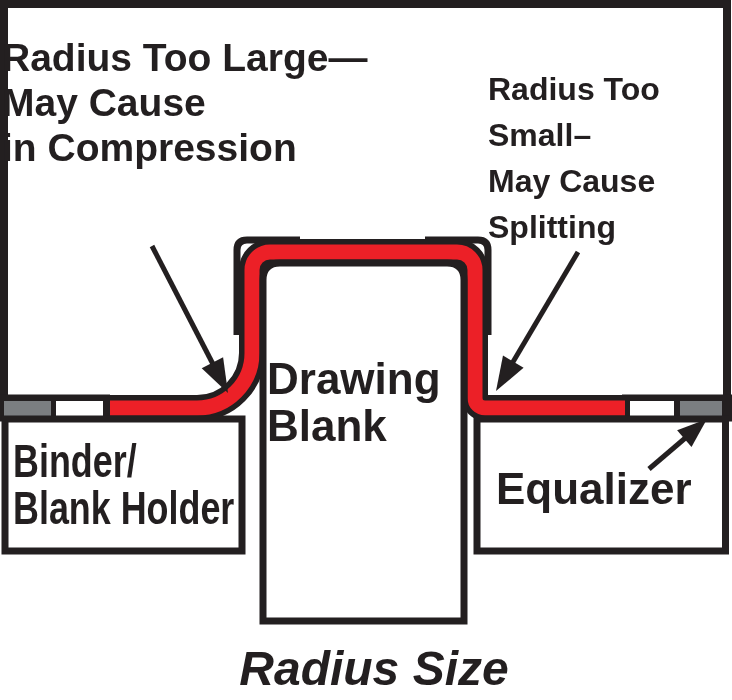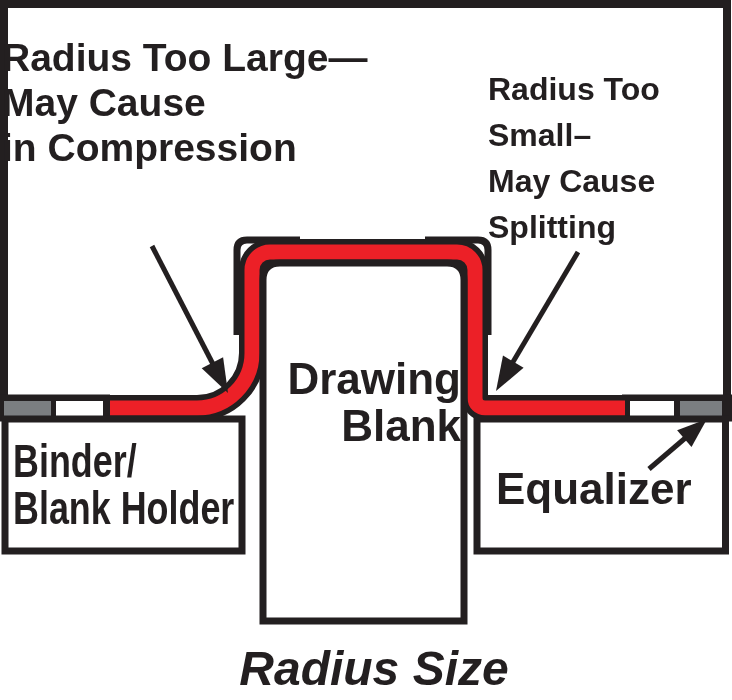--- a/index.html
+++ b/index.html
@@ -4,21 +4,21 @@
 <style>
   html,body{margin:0;padding:0;background:#ffffff;}
   #stage{
     position:relative;width:732px;height:700px;background:#ffffff;overflow:hidden;
     font-family:"Liberation Sans","DejaVu Sans",sans-serif;color:#231F20;
   }
   #diagram-svg{position:absolute;left:0;top:0;}
   .txt{position:absolute;font-weight:bold;white-space:nowrap;}
   .ann-left{left:2px;top:35px;font-size:39px;line-height:45px;}
   .ann-right{left:488px;top:66px;font-size:32px;line-height:46px;}
-  .punch-label{left:267px;top:355px;width:194px;text-align:right;font-size:44px;line-height:47px;}
+  .punch-label{left:267px;top:355px;width:194px;text-align:left;font-size:44px;line-height:47px;}
   .binder-label{left:13px;top:438px;font-size:46px;line-height:47px;transform:scaleX(0.78);transform-origin:left top;}
   .equalizer-label{left:496px;top:465px;width:230px;text-align:left;font-size:44px;line-height:47px;}
   .caption{left:174px;top:643px;width:400px;text-align:center;font-size:48px;line-height:52px;font-style:italic;}
 </style>
 </head>
 <body>
 
 <div id="stage">
 
   <svg id="diagram-svg" width="732" height="700" viewBox="0 0 732 700">

